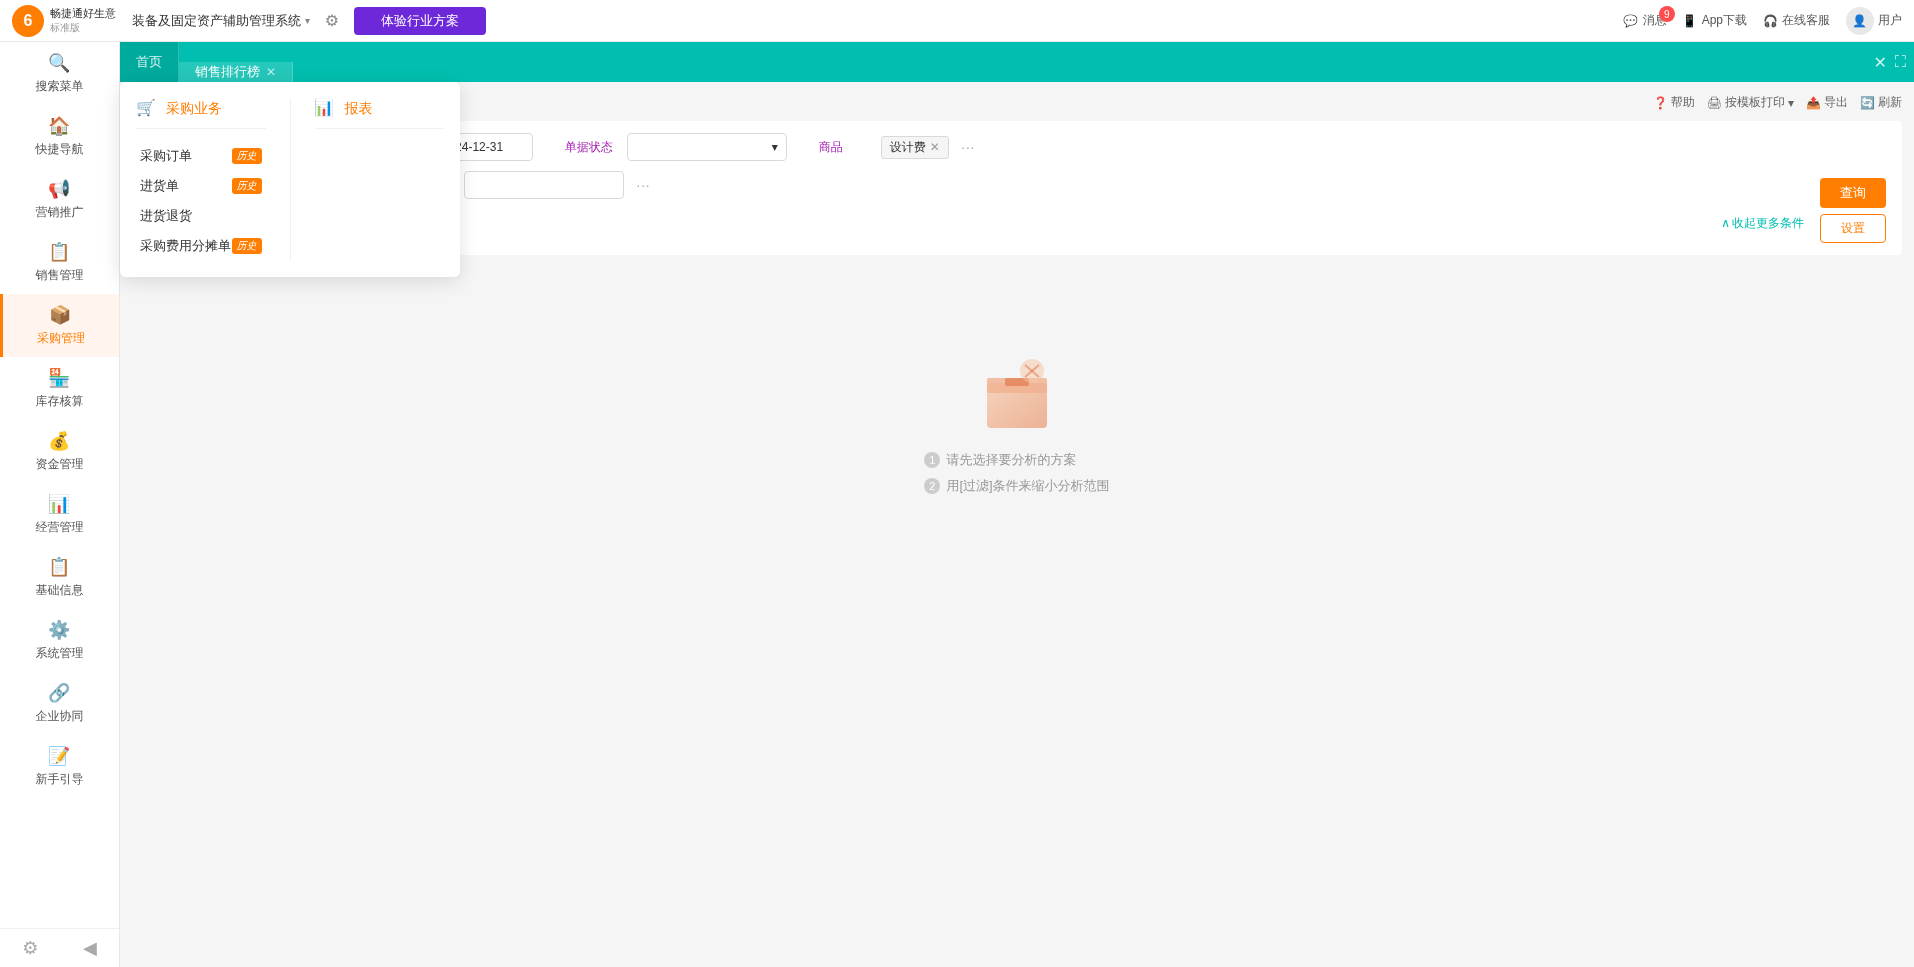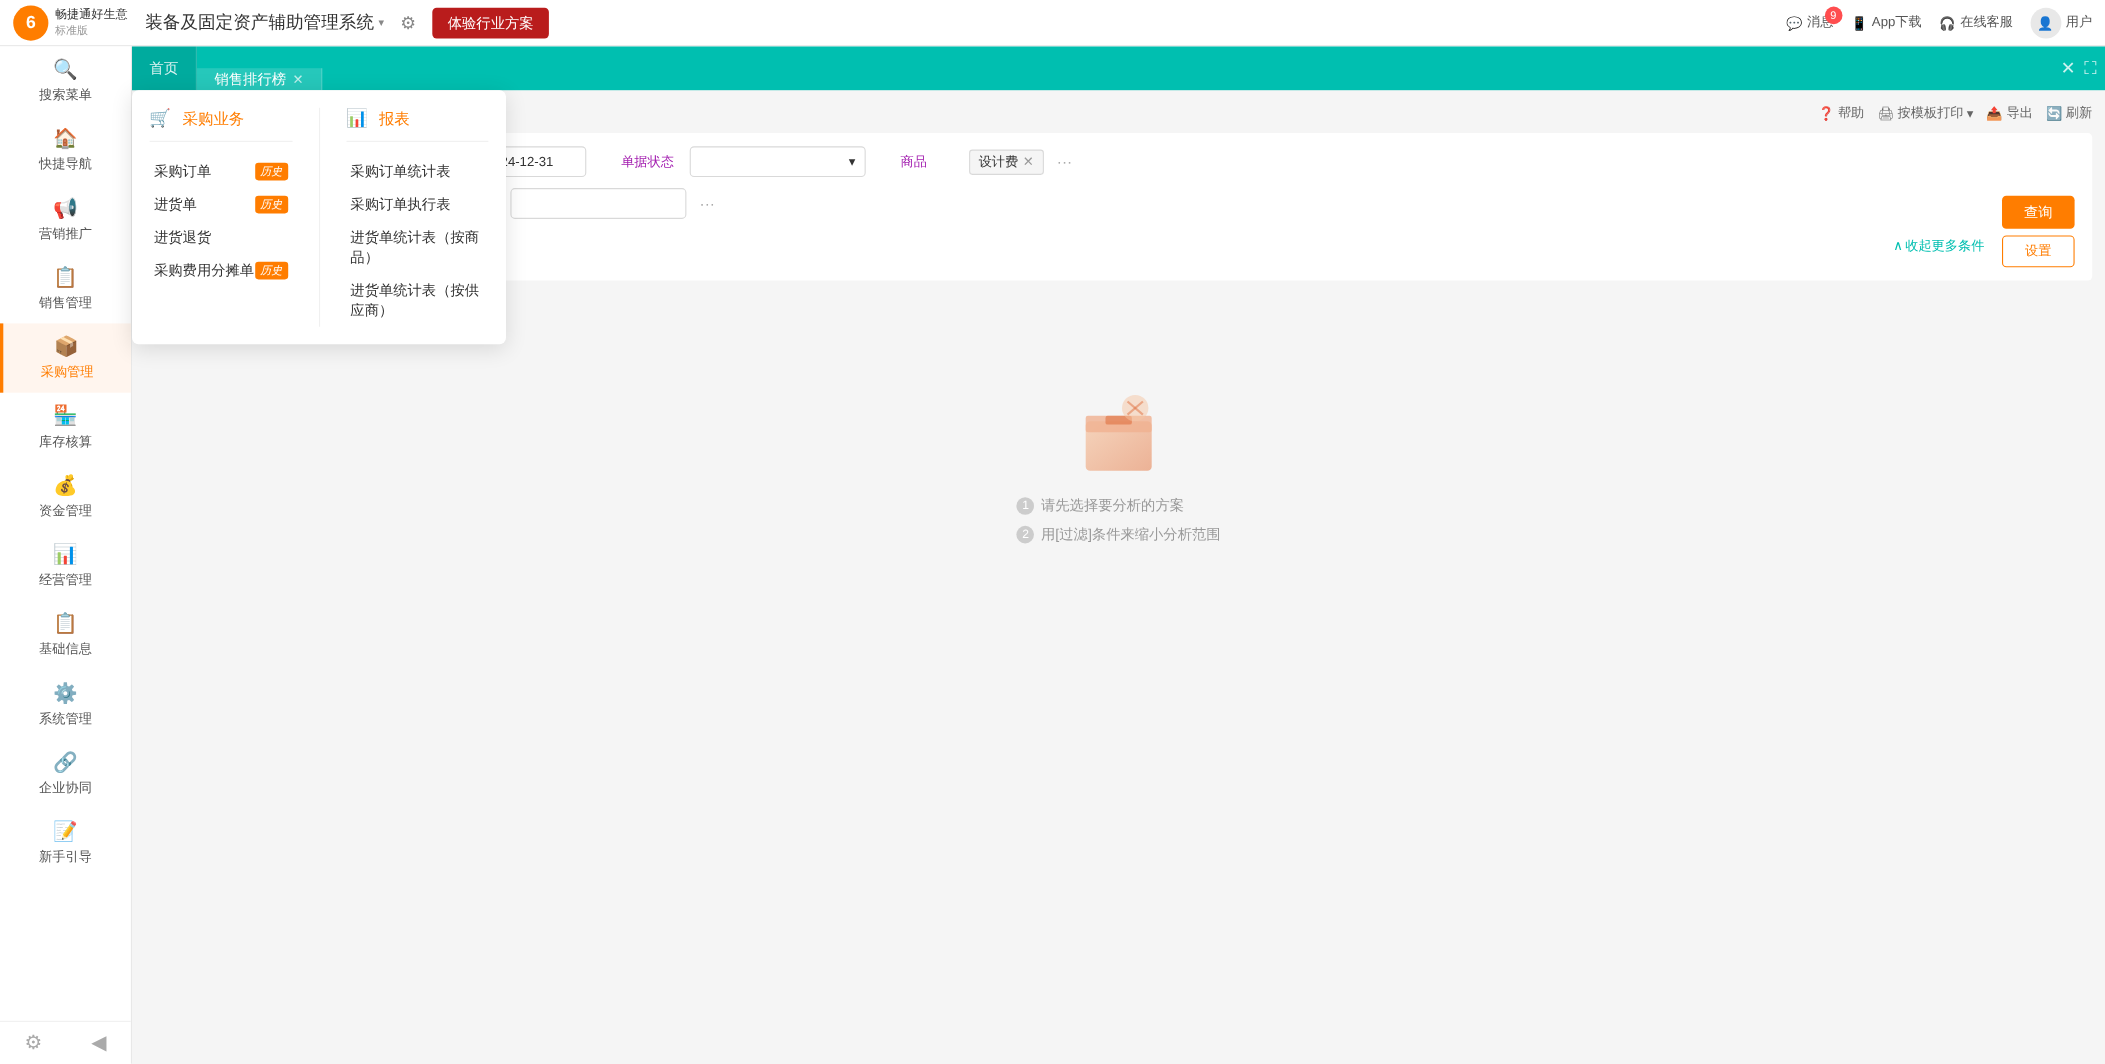--- a/index.html
+++ b/index.html
@@ -31,37 +31,37 @@
       color: white; font-size: 16px; font-weight: bold;
     }
     .logo-text { font-size: 11px; color: #333; line-height: 1.3; }
     .logo-sub { font-size: 10px; color: #999; }
     .top-bar-center {
       flex: 1;
       display: flex;
       align-items: center;
       gap: 8px;
     }
-    .system-title { font-size: 16px; color: #333; }
+    .system-title { font-size: 13px; color: #333; }
     .system-dropdown {
       display: flex; align-items: center; gap: 4px; cursor: pointer;
       color: #555;
     }
     .chevron-down { font-size: 10px; color: #888; }
     .gear-btn {
       width: 28px; height: 28px;
       border: none; background: none;
       color: #888; cursor: pointer; font-size: 16px;
       display: flex; align-items: center; justify-content: center;
     }
     .industry-btn {
-      background: #b91c1c;
+      background: #6d28d9;
       color: white;
       border: none;
-      padding: 5px 14px;
+      padding: 5px 27px;
       border-radius: 4px;
       cursor: pointer;
       font-size: 13px;
     }
     .top-bar-right {
       display: flex; align-items: center; gap: 16px;
     }
     .top-right-item {
       display: flex; align-items: center; gap: 4px;
       color: #555; font-size: 12px; cursor: pointer;
@@ -645,29 +645,15 @@
           </div>
         </div>
     </div>
     <div class="divider-v"></div>
 
     <div class="dropdown-col">
       <div class="dropdown-col-header">
         <span class="col-header-icon">📊</span>
         <span class="col-header-title">报表</span>
       </div>
-      <div id="report-items-container">
-          <div class="dropdown-item">
-            <span>采购订单统计表</span>
-          </div>
-          <div class="dropdown-item">
-            <span>采购订单执行表</span>
-          </div>
-          <div class="dropdown-item">
-            <span>进货单统计表（按商品）</span>
-          </div>
-          <div class="dropdown-item">
-            <span>进货单统计表（按供应商）</span>
-          </div>
-        </div>
     </div>
   </div>
 </div>
 
 </body></html>

